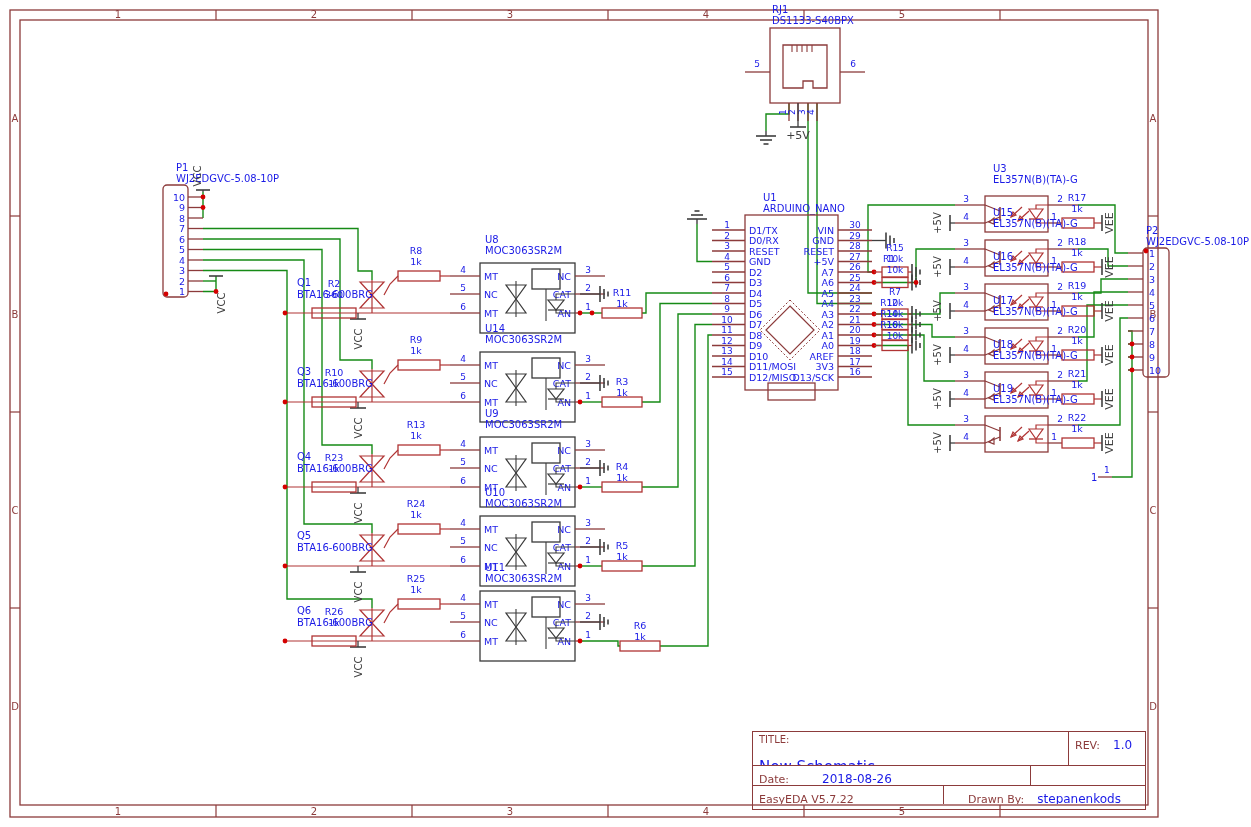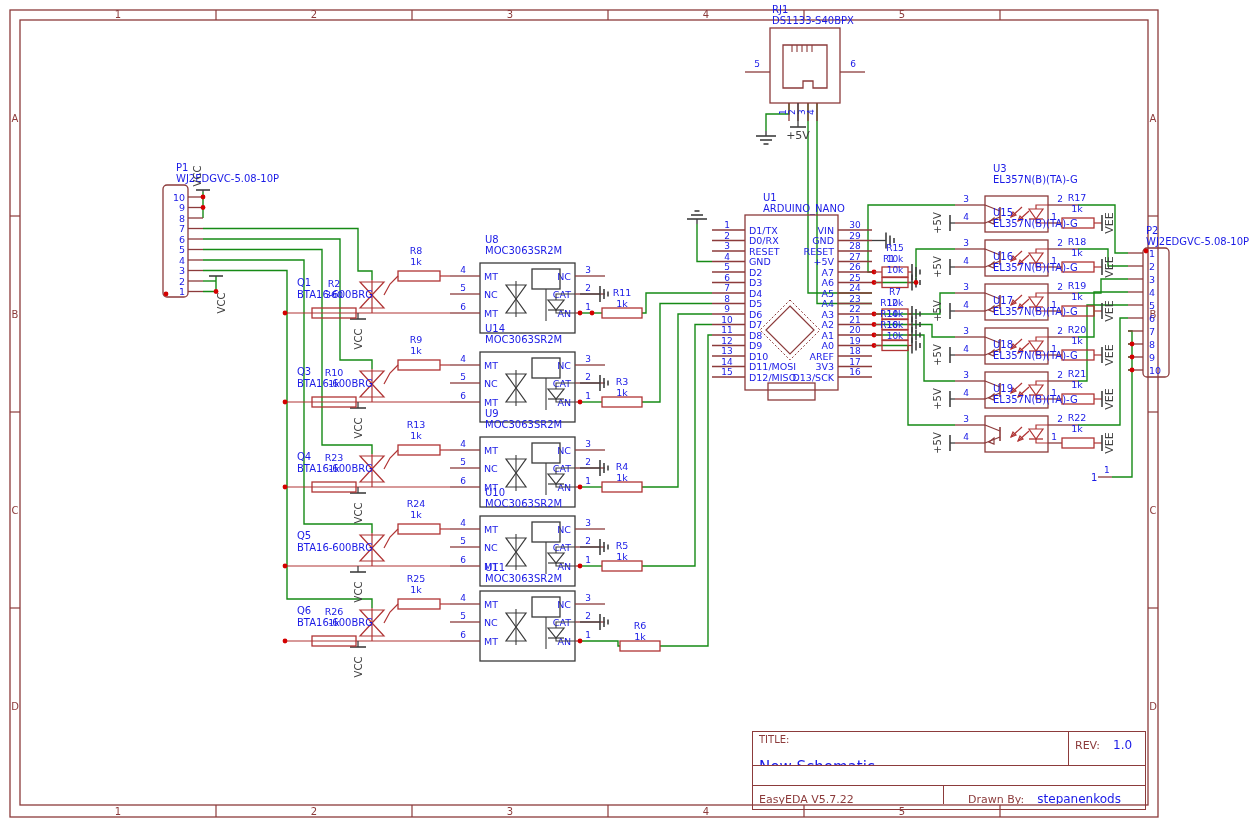--- a/index.html
+++ b/index.html
@@ -893,20 +893,24 @@
       <div class="cell" id="tb-title-cell">
         <div class="tb-label">TITLE:</div>
         <div id="tb-title">New Schematic</div>
       </div>
       <div class="cell" id="tb-rev-cell">
         <span class="tb-label2">REV:</span>
         <span class="tb-value">1.0</span>
       </div>
     </div>
     <div class="row" id="tb-date-row">
+      <div class="cell" id="tb-date-cell">
+        <span class="tb-label2">Date:</span>
+        <span class="tb-value" style="margin-left:28px">2018-08-26</span>
+      </div>
       <div class="cell" id="tb-sheet-cell">
         <span class="tb-label2">Sheet:</span>
         <span class="tb-value">1/1</span>
       </div>
     </div>
     <div class="row" id="tb-soft-row">
       <div class="cell" id="tb-soft-cell">
         <span class="tb-label2">EasyEDA V5.7.22</span>
       </div>
       <div class="cell" id="tb-drawn-cell">

